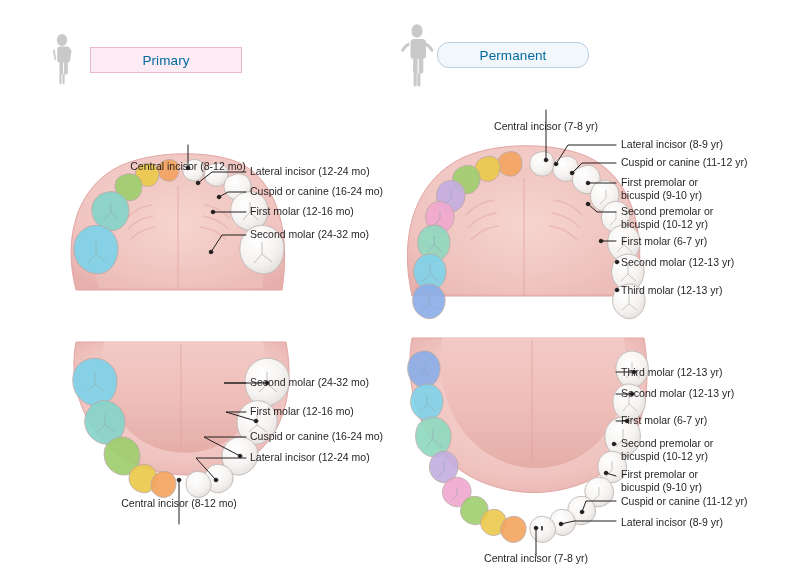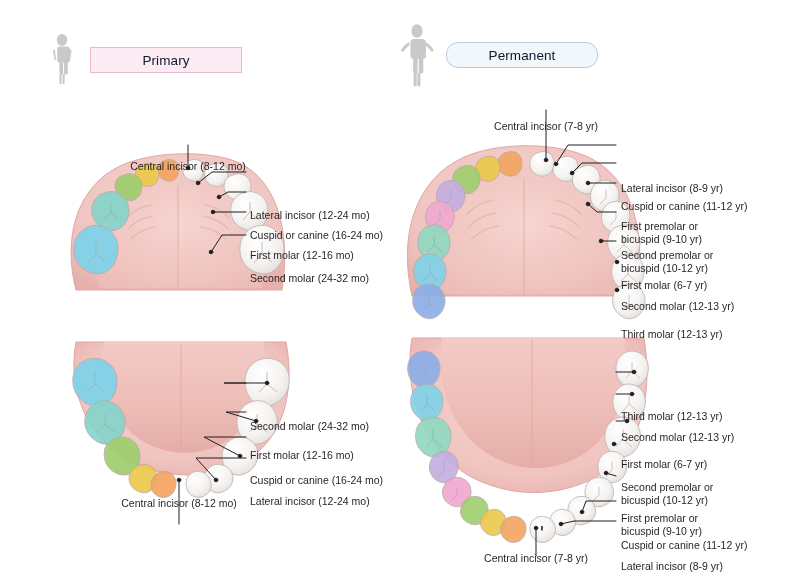--- a/index.html
+++ b/index.html
@@ -15,40 +15,40 @@
   .stage{position:absolute;inset:0;width:792px;height:576px;}
 
   
   .hdr{position:absolute;display:flex;align-items:center;}
   .silhouette{display:block;}
   .hdr-box{
     box-sizing:border-box;
     display:flex;align-items:center;justify-content:center;
     font-size:13.5px;
     letter-spacing:.1px;
-    color:#0f172a;
+    color:#0369a1;
   }
   .hdr-box.primary{
     width:152px;height:26px;
     background:#fcebf2;border:1px solid #e9b9cd;
   }
   .hdr-box.permanent{
     width:152px;height:26px;
     background:#f2f7fc;border:1px solid #b9cde0;
   }
 
   
   .lbl{
     position:absolute;
     font-size:10.5px;
     line-height:13px;
     color:#231f20;
     white-space:pre;
   }
-  .lbl.r{text-align:right;margin-top:44px;}
+  .lbl.r{text-align:right;}
   .lbl.c{text-align:center;margin-top:24px;}
 
   svg.art{position:absolute;left:0;top:0;overflow:visible;}
   .leader{stroke:#231f20;stroke-width:1;fill:none;stroke-linecap:round;stroke-linejoin:round;}
   .dot{fill:#231f20;}
 </style>
 </head>
 <body>
 
 <div class="stage">
@@ -73,21 +73,21 @@
     <svg class="silhouette" width="34" height="66" viewBox="0 0 34 66">
       <g fill="#c9c9c9">
         <ellipse cx="17" cy="9" rx="5.6" ry="6.8"></ellipse>
         <path d="M11.2 17h11.6c1.8 0 3.1 1.4 3.1 3.2v14.4c0 1.3-.9 2.2-2 2.2h-.6v12.6c0 1.2-.9 2.1-1.9 2.1h-2.6V37h-1.2v14.5h-2.6c-1 0-1.9-.9-1.9-2.1V36.8h-.6c-1.1 0-2-.9-2-2.2V20.2c0-1.8 1.3-3.2 3.1-3.2z"></path>
         <path d="M8.9 20.3C5.6 22 3.3 24.4 1.5 27.5c-.5.8-.3 1.7.4 2.1.7.4 1.6.2 2-.6 1.5-2.5 3.2-4.4 5.7-5.8z"></path>
         <path d="M25.1 20.3v2.9c2.5 1.4 4.2 3.3 5.7 5.8.4.8 1.3 1 2 .6.7-.4.9-1.3.4-2.1-1.8-3.1-4.1-5.5-7.4-7.2z"></path>
         <path d="M13.6 51.2h3.1v11.6c0 1-.7 1.7-1.6 1.7s-1.5-.7-1.5-1.7z"></path>
         <path d="M17.3 51.2h3.1v11.6c0 1-.6 1.7-1.5 1.7s-1.6-.7-1.6-1.7z"></path>
       </g>
     </svg>
-    <div class="hdr-box permanent" style="margin-left:12px;border-radius:12px;">
+    <div class="hdr-box permanent" style="margin-left:3px;border-radius:12px;">
       <span>Permanent</span>
     </div>
   </div>
 
   <svg class="art" width="792" height="576" viewBox="0 0 792 576">
     <defs>
       <radialGradient id="gumGrad" cx="50%" cy="40%" r="70%">
         <stop offset="0%" stop-color="#f6d6d2"></stop>
         <stop offset="70%" stop-color="#f0c4c0"></stop>
         <stop offset="100%" stop-color="#e7b0ac"></stop>

